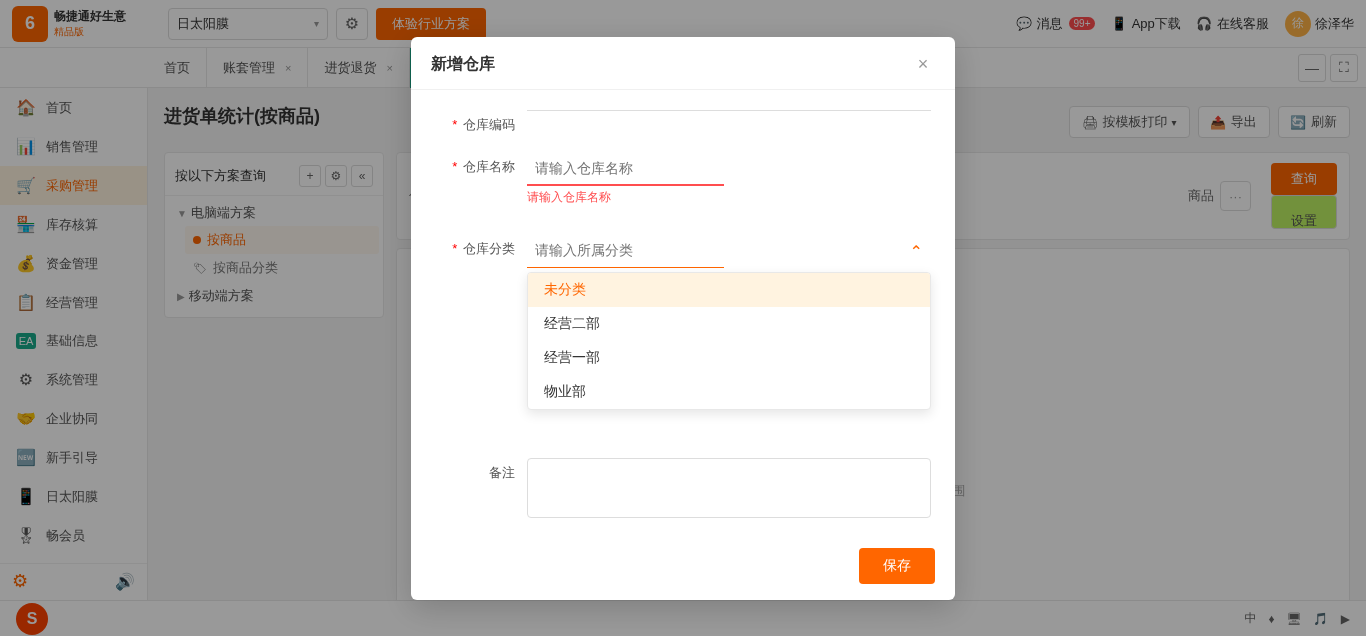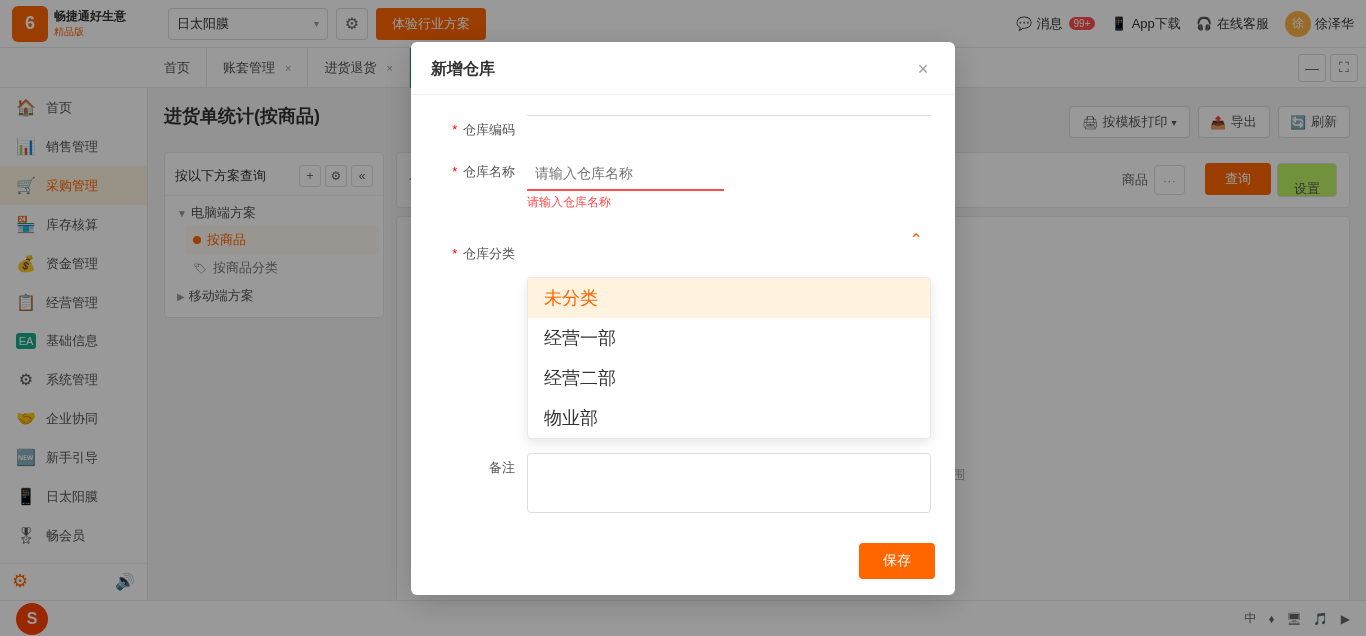--- a/index.html
+++ b/index.html
@@ -270,21 +270,21 @@
       top: 38px; left: 0; right: 0;
       background: #fff;
       border: 1px solid #e8e8e8;
       border-radius: 4px;
       box-shadow: 0 4px 12px rgba(0,0,0,0.1);
       z-index: 200;
       overflow: hidden;
     }
     .dropdown-item {
       padding: 8px 16px;
-      font-size: 18px; color: #333;
+      font-size: 14px; color: #333;
       cursor: pointer;
     }
     .dropdown-item.selected { background: #fff3e0; color: #ff6600; }
     .form-textarea {
       flex: 1;
       height: 60px;
       border: 1px solid #ddd;
       border-radius: 4px;
       padding: 6px 8px;
       font-size: 13px;
@@ -519,21 +519,21 @@
               <span style="position:absolute;right:6px;top:50%;transform:translateY(-50%);font-size:10px;color:#aaa;">▾</span>
             </div>
           </div>
           <div style="flex:1;"></div>
           <div style="display:flex;align-items:center;gap:6px;">
             <span style="font-size:13px;color:#666;">商品</span>
             <div style="display:flex;align-items:center;height:30px;border:1px solid #ddd;border-radius:4px;padding:0 8px;font-size:13px;color:#999;">
               <span>···</span>
             </div>
           </div>
-          <div style="display:flex;gap:6px;margin-left:8px;">
+          <div style="display:flex;margin-left:8px;flex-direction:column;">
             <button class="query-btn">查询</button>
             <button class="settings-btn">设置</button>
           </div>
         </div>
 
         <div style="flex:1;background:#fff;border:1px solid #e8e8e8;border-radius:4px;display:flex;flex-direction:column;align-items:center;justify-content:center;gap:12px;">
           <div style="font-size:60px;color:#e0e0e0;">📦</div>
           <div style="font-size:13px;color:#aaa;">请先选择要分析的方案</div>
           <div style="display:flex;align-items:center;gap:6px;font-size:13px;color:#aaa;">
             <span style="width:16px;height:16px;border-radius:50%;border:1px solid #aaa;display:flex;align-items:center;justify-content:center;font-size:10px;">⊙</span>
@@ -573,26 +573,27 @@
           <div style="font-size:12px;color:#ff4d4f;margin-top:3px;">请输入仓库名称</div>
         </div>
       </div>
 
       <div class="form-row" style="margin-bottom:0;">
         <div class="form-label">
           <span class="required-star">*</span>
           <span>仓库分类</span>
         </div>
         <div class="form-select-wrap">
+          <input class="form-input" type="text" style="border-bottom: 1px solid rgb(255, 102, 0);" placeholder="请输入所属分类">
           <span class="select-up-arrow">⌃</span>
           
           <div class="dropdown-list">
             <div class="dropdown-item selected">未分类</div>
+            <div class="dropdown-item">经营二部</div>
             <div class="dropdown-item">经营一部</div>
-            <div class="dropdown-item">经营二部</div>
             <div class="dropdown-item">物业部</div>
           </div>
         </div>
       </div>
 
     </div>
 
     <div style="padding:170px 24px 0;">
       <div class="form-row">
         <div class="form-label">备注</div>

